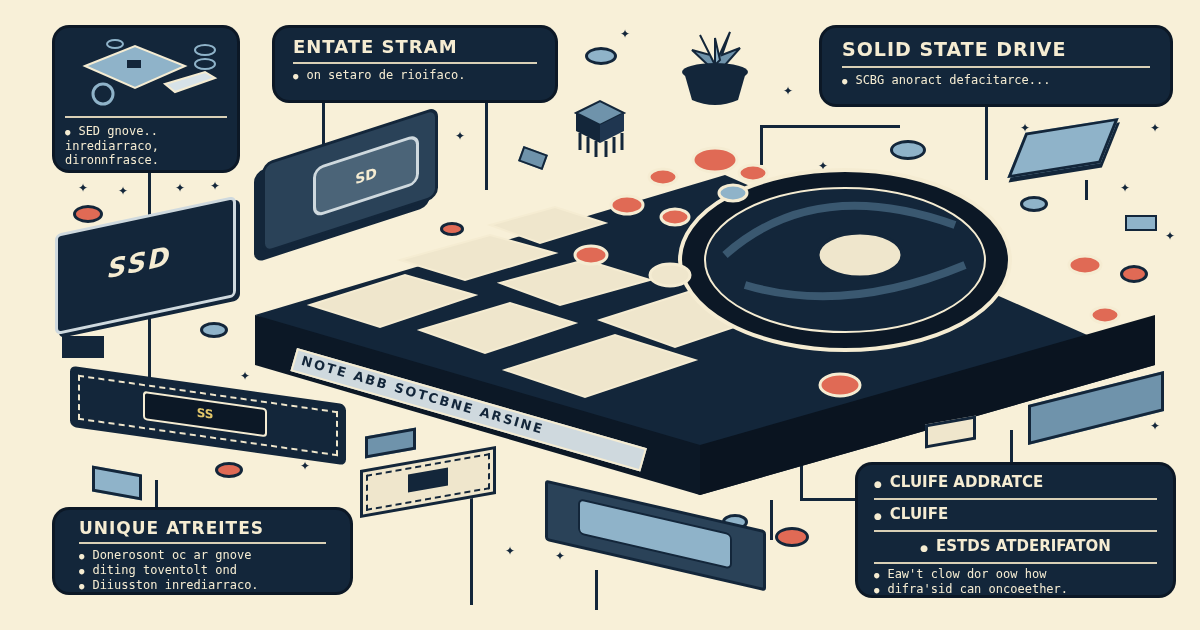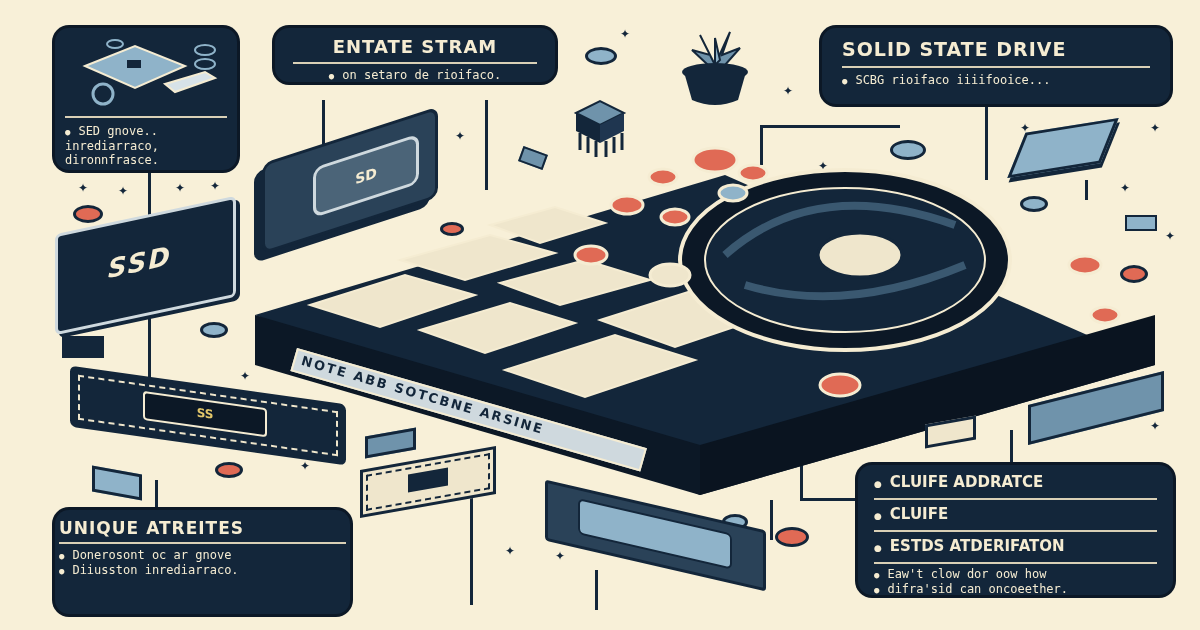--- a/index.html
+++ b/index.html
@@ -75,45 +75,46 @@
     <ellipse cx="50" cy="8" rx="8" ry="4" fill="none" stroke="#8fb3c9" stroke-width="2"></ellipse>
     <ellipse cx="140" cy="14" rx="10" ry="5" fill="none" stroke="#8fb3c9" stroke-width="2"></ellipse>
     <ellipse cx="140" cy="28" rx="10" ry="5" fill="none" stroke="#8fb3c9" stroke-width="2"></ellipse>
   </svg>
   <div class="rule"></div>
   <div class="bul">SED gnove..</div>
   <div style="font-family:'DejaVu Sans Mono',monospace;font-size:12px;line-height:14px;">inrediarraco,</div>
   <div style="font-family:'DejaVu Sans Mono',monospace;font-size:12px;line-height:14px;">dironnfrasce.</div>
 </div>
 
-<div class="panel" style="left:275px;top:28px;width:280px;height:54px;padding:8px 18px;text-align:center;">
+<div class="panel" style="left:275px;top:28px;width:280px;height:72px;padding:8px 18px;">
   <h2 style="font-size:18px;">ENTATE STRAM</h2>
   <div class="rule" style="margin:5px 0 4px;"></div>
   <div class="bul">on setaro de rioifaco.</div>
 </div>
 
 <div class="panel" style="left:822px;top:28px;width:348px;height:76px;padding:10px 20px;">
   <h2 style="font-size:19px;">SOLID STATE DRIVE</h2>
   <div class="rule" style="margin:6px 0 5px;"></div>
-  <div class="bul">SCBG rioifaco iiiifooice...</div>
-</div>
-
-<div class="panel" style="left:55px;top:510px;width:295px;height:104px;padding:8px 4px;">
+  <div class="bul">SCBG anoract defacitarce...</div>
+</div>
+
+<div class="panel" style="left:55px;top:510px;width:295px;height:82px;padding:8px 24px;">
   <h2 style="font-size:17px;">UNIQUE ATREITES</h2>
   <div class="rule" style="margin:4px 0 4px;"></div>
   <div class="bul">Donerosont oc ar gnove</div>
+  <div class="bul">diting toventolt ond</div>
   <div class="bul">Diiusston inrediarraco.</div>
 </div>
 
 <div class="panel" style="left:858px;top:465px;width:315px;height:130px;padding:6px 16px;">
   <div class="bul" style="font-family:'DejaVu Sans',sans-serif;font-weight:bold;font-size:15px;line-height:22px;">CLUIFE ADDRATCE</div>
   <div class="rule" style="margin:3px 0;"></div>
   <div class="bul" style="font-family:'DejaVu Sans',sans-serif;font-weight:bold;font-size:15px;line-height:22px;">CLUIFE</div>
   <div class="rule" style="margin:3px 0;"></div>
-  <div class="bul" style="font-family:'DejaVu Sans',sans-serif;font-weight:bold;font-size:15px;line-height:22px;">ESTDS ATDERIFATON</div>
+  <div class="bul" style="font-family:'DejaVu Sans',sans-serif;font-weight:bold;font-size:15px;line-height:22px;text-align:center;">ESTDS ATDERIFATON</div>
   <div class="rule" style="margin:3px 0;"></div>
   <div class="bul">Eaw't clow dor oow how</div>
   <div class="bul">difra'sid can oncoeether.</div>
 </div>
 
 <svg class="abs" style="left:670px;top:20px;" width="90" height="90" viewBox="0 0 90 90">
   <path d="M45 45 L30 15 L40 35 L22 30 L38 45 Z" fill="#6f93ab" stroke="#13263a" stroke-width="2"></path>
   <path d="M45 45 L60 12 L52 35 L70 28 L55 45 Z" fill="#6f93ab" stroke="#13263a" stroke-width="2"></path>
   <path d="M45 45 L45 18 L50 40 Z" fill="#8fb3c9" stroke="#13263a" stroke-width="2"></path>
   <ellipse cx="45" cy="52" rx="33" ry="9" fill="#13263a"></ellipse>

